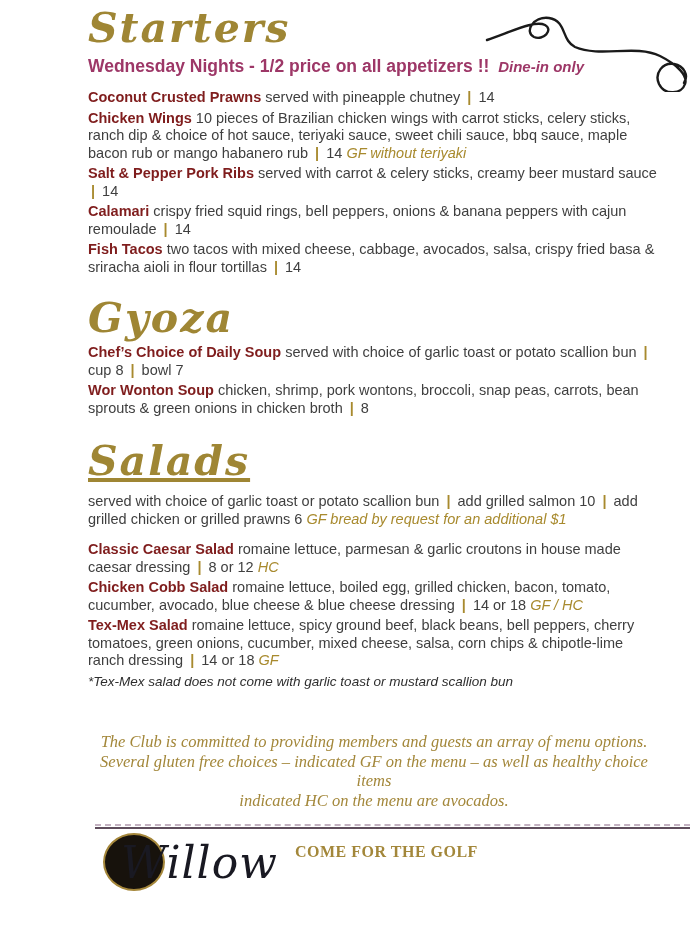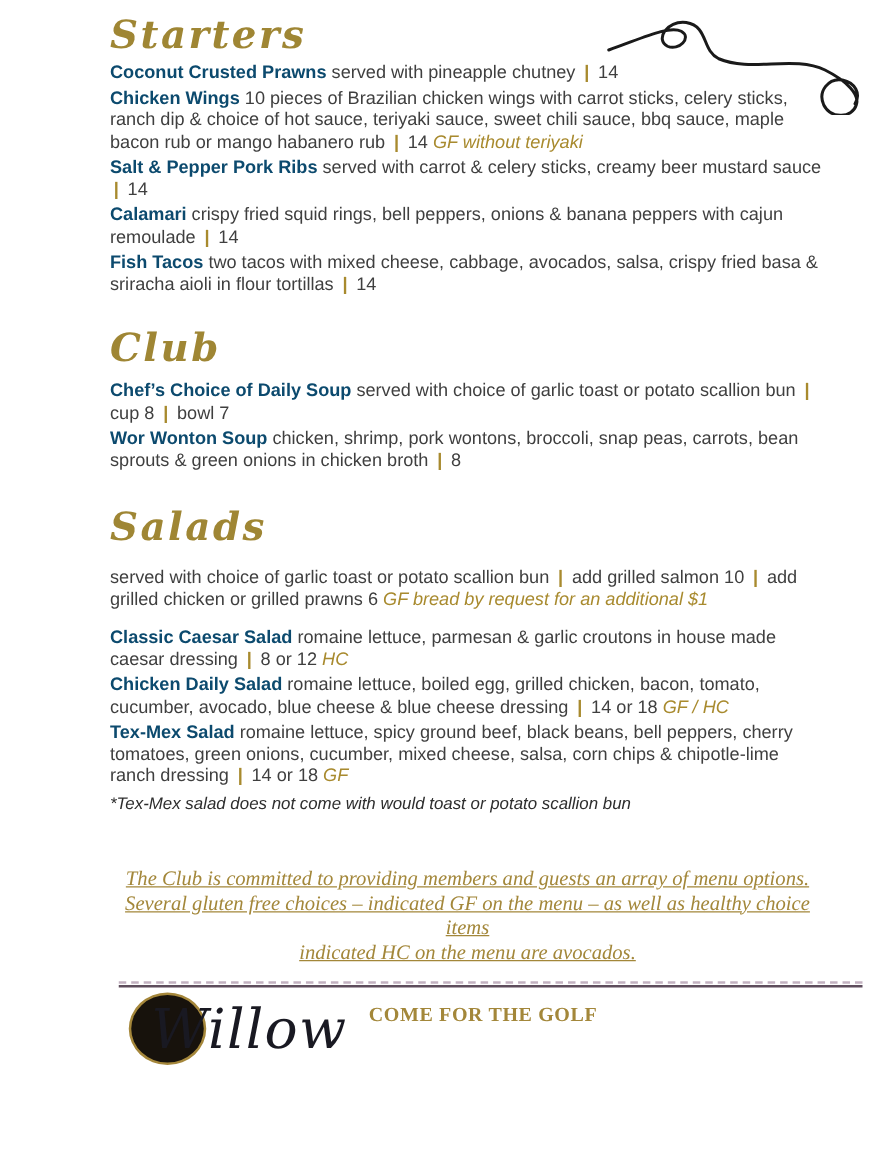--- a/index.html
+++ b/index.html
@@ -11,44 +11,44 @@
   }
   .content { padding:6px 40px 0 88px; }
 
   
   .swirl { position:absolute; top:4px; right:2px; width:215px; height:88px; }
 
   
   .script-title {
     font-family:"DejaVu Serif", serif;
     font-style:italic; font-weight:bold;
-    font-size:31px; line-height:44px;
+    font-size:41px; line-height:44px;
     color:#9f8634; letter-spacing:2px;
   }
   .sec-starters .script-title { margin-top:0; }
   .sec-soup  .script-title { margin-top:20px; margin-bottom:4px; }
-  .sec-salads .script-title { margin-top:22px; margin-bottom:4px; }
+  .sec-salads .script-title { margin-top:22px; margin-bottom:4px;text-decoration:underline; }
 
   .promo { margin:6px 0 12px 0; color:#9d3767; font-weight:bold; font-size:17.5px; line-height:20px; }
   .promo .promo-em { font-style:italic; font-size:15px; margin-left:4px; }
 
   .intro { margin:10px 0 13px 0; }
   .menu-item { margin:0 0 3px 0; }
-  .menu-item .nm { font-weight:bold; color:#0c4a6e; }
+  .menu-item .nm { font-weight:bold; color:#7f1d1d; }
   .d { color:#3f3f3f; }
   .p { color:#a88a2e; font-weight:bold; padding:0 3px; }
   .g { color:#a88a2e; font-style:italic; }
   .n { color:#9d3767; font-style:italic; margin-left:6px; }
   .footnote { font-style:italic; font-size:13.5px; color:#2e2e2e; margin-top:2px; }
 
   
   .club-note {
     margin-top:42px; text-align:center;
     font-family:"Liberation Serif", serif; font-style:italic;
-    color:#a3873a; font-size:16.5px; line-height:19.5px;text-decoration:underline;
+    color:#a3873a; font-size:16.5px; line-height:19.5px;
   }
 
   
   .rule { margin:14px 10px 0 95px; border-top:2px dashed #c3b2c1; }
   .rule2 { margin:1px 10px 0 95px; border-top:2px solid #5e4d5c; }
 
   
   .footer { display:flex; margin:4px 0 0 95px; height:86px; }
   .logo-block { position:relative; width:200px; height:86px; flex:0 0 auto; }
   .logo-circle {
@@ -73,38 +73,39 @@
 <svg class="swirl" viewBox="0 0 215 88" aria-hidden="true">
   <path d="M4,36 C30,27 52,16 62,21 C71,26 60,37 51,33 C41,28 50,12 66,14 C84,17 78,36 92,43
            C118,54 152,40 177,52 C195,61 205,72 202,80 C199,90 182,92 176,80 C171,69 180,58 191,60
            C201,62 206,71 201,79" fill="none" stroke="#1a1a1a" stroke-width="2.4" stroke-linecap="round"></path>
 </svg>
 
 <div class="content">
   <div id="menu">
       <div class="sec-starters">
         <div class="script-title">Starters</div>
+        <p class="promo"><span class="promo-main">Wednesday Nights - 1/2 price on all appetizers !!</span> <span class="promo-em">Dine-in only</span></p>
         <p class="menu-item"><span class="nm">Coconut Crusted Prawns</span> <span class="d">served with pineapple chutney</span> <span class="p">|</span> <span class="d">14</span></p>
         <p class="menu-item"><span class="nm">Chicken Wings</span> <span class="d">10 pieces of Brazilian chicken wings with carrot sticks, celery sticks, ranch dip &amp; choice of hot sauce, teriyaki sauce, sweet chili sauce, bbq sauce, maple bacon rub or mango habanero rub</span> <span class="p">|</span> <span class="d">14</span> <span class="g">GF without teriyaki</span></p>
         <p class="menu-item"><span class="nm">Salt &amp; Pepper Pork Ribs</span> <span class="d">served with carrot &amp; celery sticks, creamy beer mustard sauce</span> <span class="p">|</span> <span class="d">14</span></p>
         <p class="menu-item"><span class="nm">Calamari</span> <span class="d">crispy fried squid rings, bell peppers, onions &amp; banana peppers with cajun remoulade</span> <span class="p">|</span> <span class="d">14</span></p>
         <p class="menu-item"><span class="nm">Fish Tacos</span> <span class="d">two tacos with mixed cheese, cabbage, avocados, salsa, crispy fried basa &amp; sriracha aioli in flour tortillas</span> <span class="p">|</span> <span class="d">14</span></p>
       </div>
       <div class="sec-soup">
-        <div class="script-title">Club</div>
+        <div class="script-title">Gyoza</div>
         <p class="menu-item"><span class="nm">Chef’s Choice of Daily Soup</span> <span class="d">served with choice of garlic toast or potato scallion bun</span> <span class="p">|</span> <span class="d">cup 8</span> <span class="p">|</span> <span class="d">bowl 7</span></p>
         <p class="menu-item"><span class="nm">Wor Wonton Soup</span> <span class="d">chicken, shrimp, pork wontons, broccoli, snap peas, carrots, bean sprouts &amp; green onions in chicken broth</span> <span class="p">|</span> <span class="d">8</span></p>
       </div>
       <div class="sec-salads">
         <div class="script-title">Salads</div>
         <p class="intro"><span class="d">served with choice of garlic toast or potato scallion bun</span> <span class="p">|</span> <span class="d">add grilled salmon 10</span> <span class="p">|</span> <span class="d">add grilled chicken or grilled prawns 6</span> <span class="g">GF bread by request for an additional $1</span></p>
         <p class="menu-item"><span class="nm">Classic Caesar Salad</span> <span class="d">romaine lettuce, parmesan &amp; garlic croutons in house made caesar dressing</span> <span class="p">|</span> <span class="d">8 or 12</span> <span class="g">HC</span></p>
-        <p class="menu-item"><span class="nm">Chicken Daily Salad</span> <span class="d">romaine lettuce, boiled egg, grilled chicken, bacon, tomato, cucumber, avocado, blue cheese &amp; blue cheese dressing</span> <span class="p">|</span> <span class="d">14 or 18</span> <span class="g">GF / HC</span></p>
+        <p class="menu-item"><span class="nm">Chicken Cobb Salad</span> <span class="d">romaine lettuce, boiled egg, grilled chicken, bacon, tomato, cucumber, avocado, blue cheese &amp; blue cheese dressing</span> <span class="p">|</span> <span class="d">14 or 18</span> <span class="g">GF / HC</span></p>
         <p class="menu-item"><span class="nm">Tex-Mex Salad</span> <span class="d">romaine lettuce, spicy ground beef, black beans, bell peppers, cherry tomatoes, green onions, cucumber, mixed cheese, salsa, corn chips &amp; chipotle-lime ranch dressing</span> <span class="p">|</span> <span class="d">14 or 18</span> <span class="g">GF</span></p>
-        <p class="footnote">*Tex-Mex salad does not come with would toast or potato scallion bun</p>
+        <p class="footnote">*Tex-Mex salad does not come with garlic toast or mustard scallion bun</p>
       </div>
     </div>
 
   <div class="club-note">
     <div>The Club is committed to providing members and guests an array of menu options.</div>
     <div>Several gluten free choices – indicated GF on the menu – as well as healthy choice items</div>
     <div>indicated HC on the menu are avocados.</div>
   </div>
 </div>
 

